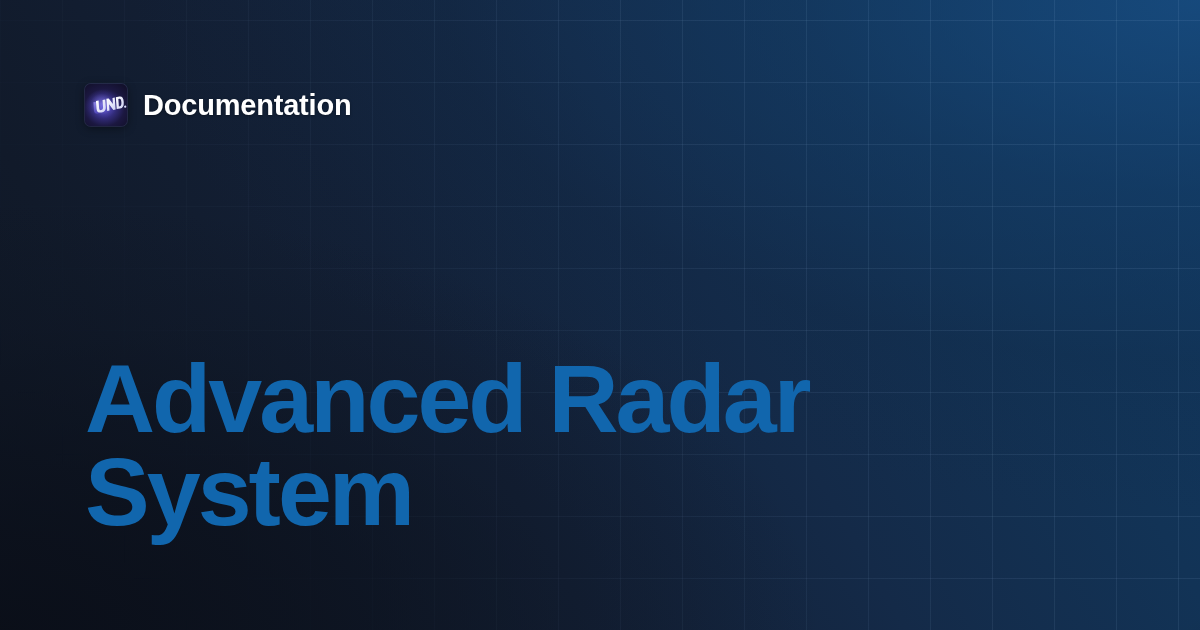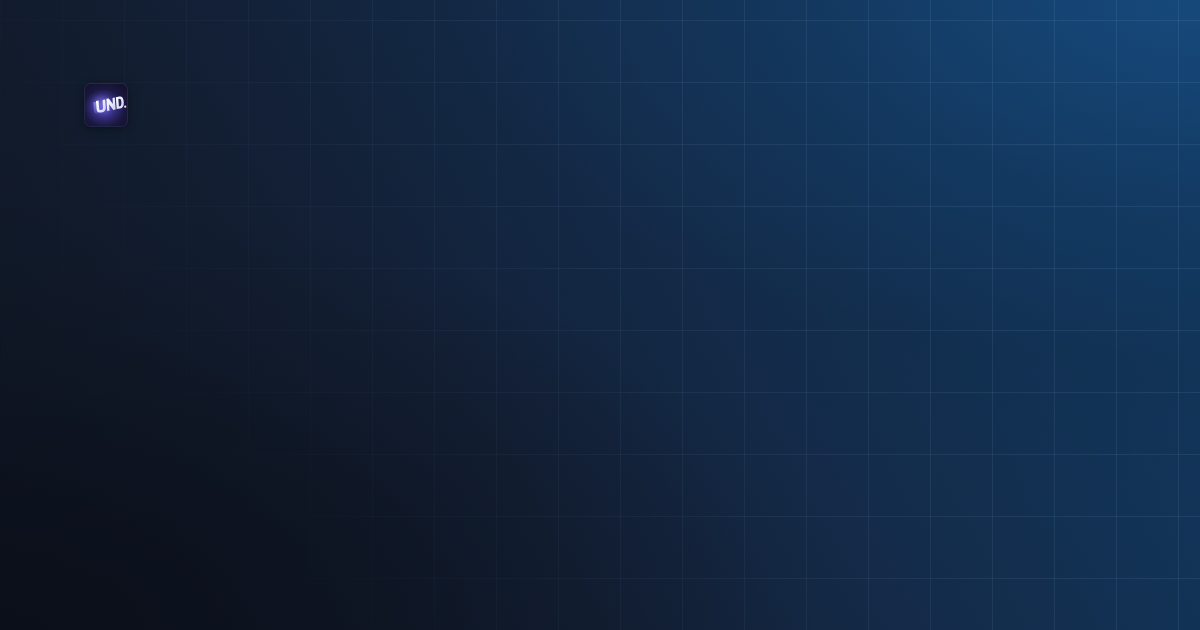--- a/index.html
+++ b/index.html
@@ -213,16 +213,20 @@
 
             <path d="M31.4 14.8 L34.9 14.8 Q39.0 14.8 39.0 20.7 Q39.0 26.6 34.9 26.6 L31.4 26.6 Z
                      M33.8 17.0 L33.8 24.4 L34.7 24.4 Q36.6 24.4 36.6 20.7 Q36.6 17.0 34.7 17.0 Z" fill="url(#undFace)"></path>
 
             <circle cx="40.1" cy="25.6" r="1.15" fill="#d8dbfb"></circle>
           </g>
         </svg>
       </div>
     </div>
 
+    <div class="brand-title">Documentation</div>
   </div>
 
+  <div class="hero">
+    <h1 class="hero-title">Advanced Radar System</h1>
+  </div>
 
 </div>
 
 </body></html>

